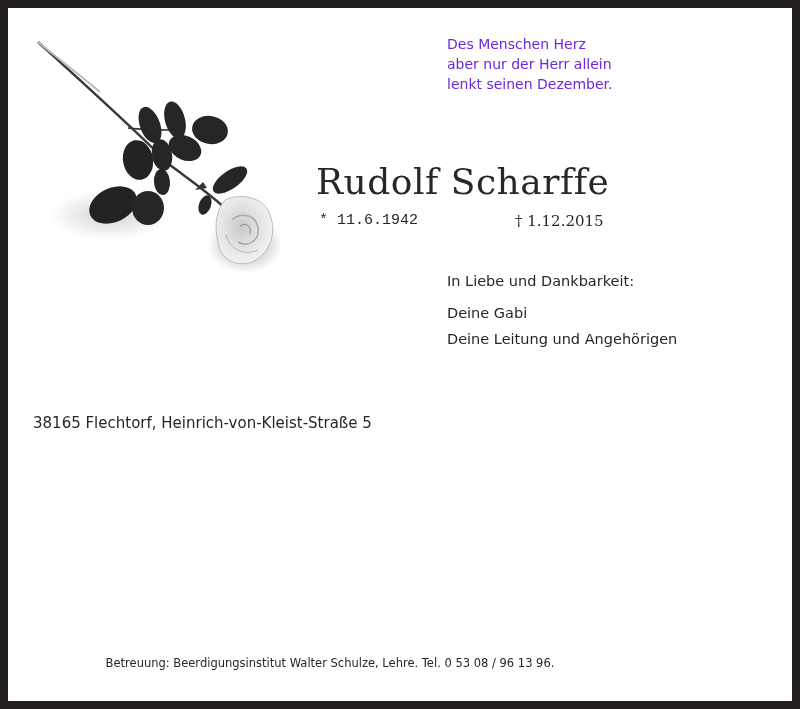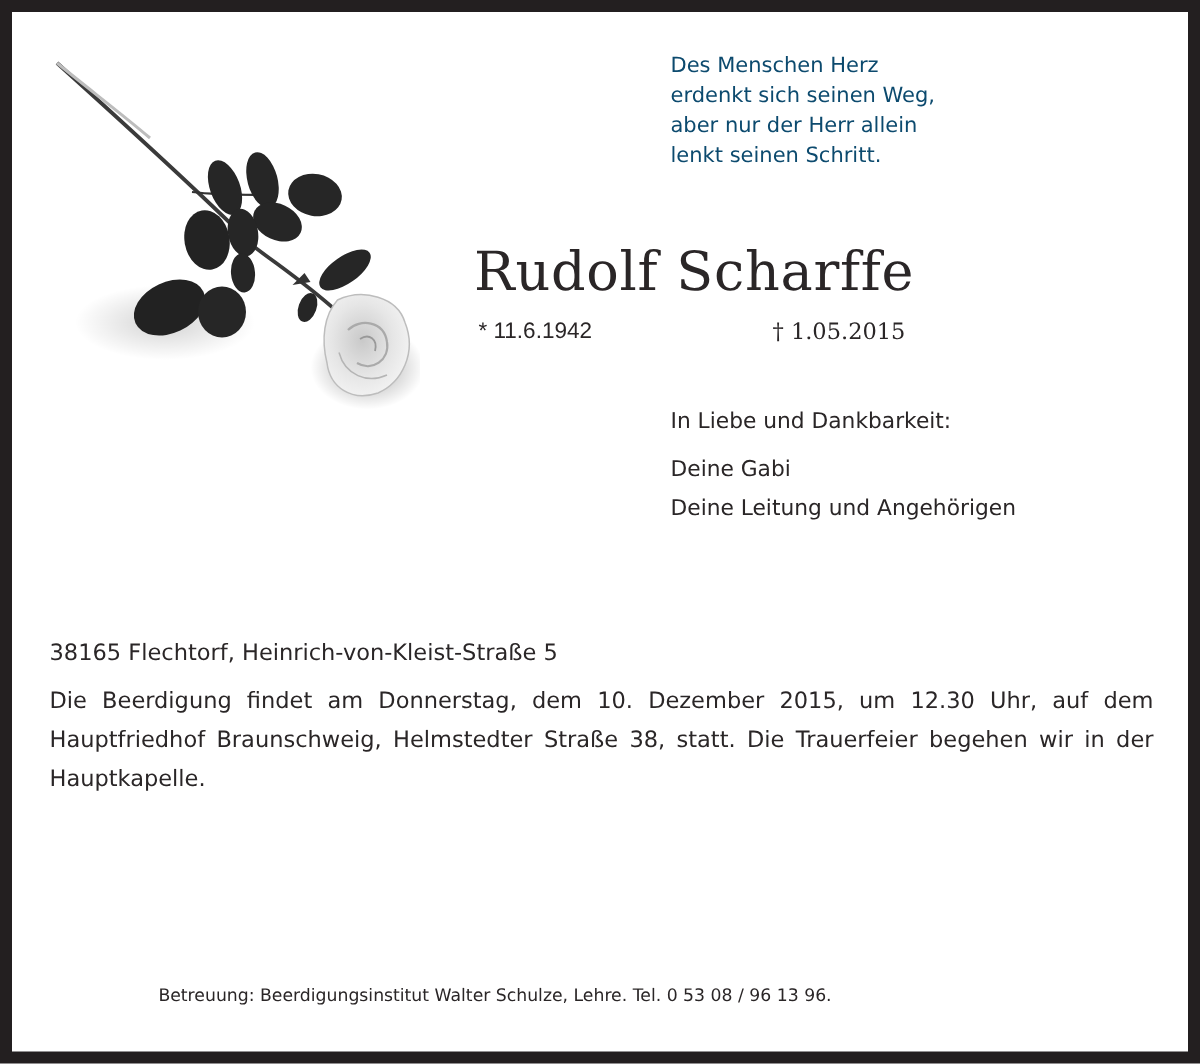--- a/index.html
+++ b/index.html
@@ -3,27 +3,27 @@
 <meta charset="utf-8">
 <style>
   html, body { margin: 0; padding: 0; }
   body { width: 800px; height: 709px; background: #231f20; position: relative; overflow: hidden; }
   .card {
     position: absolute; left: 8px; top: 8px; width: 784px; height: 693px;
     background: #ffffff; color: #231f20;
     font-family: "DejaVu Sans", sans-serif;
   }
   .abs { position: absolute; white-space: nowrap; }
-  .quote { left: 439px; top: 26px; font-size: 14px; line-height: 20px; color: #0c4a6e; }
+  .quote { left: 439px; top: 26px; font-size: 14px; line-height: 20px; color: #6d28d9; }
   .name { left: 308px; top: 152px; font-family: "DejaVu Serif", serif; font-size: 36px; line-height: 44px; color: #2a2627; letter-spacing: 0.5px; }
-  .born { left: 311px; top: 204px; font-family: Liberation Sans, sans-serif; font-size: 15px; color: #2a2627; }
+  .born { left: 311px; top: 204px; font-family: Liberation Mono, monospace; font-size: 15px; color: #2a2627; }
   .died { left: 507px; top: 204px; font-family: "DejaVu Serif", serif; font-size: 15px; color: #2a2627; }
   .thanks { left: 439px; top: 265px; font-size: 14.5px; color: #2a2627; }
   .mourners { left: 439px; top: 292px; font-size: 14.5px; line-height: 26px; font-weight: normal; color: #2a2627; }
-  .address { left: 25px; top: 406px; font-size: 15px; color: #2a2627; margin-top: 12px; }
+  .address { left: 25px; top: 406px; font-size: 15px; color: #2a2627; }
   .para { left: 25px; width: 736px; font-size: 15px; line-height: 26px; color: #2a2627; text-align: justify; text-align-last: left; white-space: normal; }
   .para1 { top: 446px; }
   .para2 { top: 537px; word-spacing: 3px; }
   .footer { left: 0; width: 644px; top: 648px; text-align: center; font-size: 11.5px; color: #2a2627; }
   .rose { left: 12px; top: 22px; width: 260px; height: 250px; }
 </style>
 </head>
 <body>
 
 <div class="card">
@@ -64,33 +64,31 @@
 
       <path d="M205 170 C222 162 245 168 250 185 C258 205 248 225 232 232 C214 238 200 228 198 212 C194 196 196 180 205 170 Z" fill="url(#petal)" stroke="#bdbdbd" stroke-width="1"></path>
       <path d="M212 190 C220 182 236 184 238 198 C240 210 228 218 218 212" fill="none" stroke="#aaa" stroke-width="1.5"></path>
       <path d="M220 196 C226 192 232 196 230 204" fill="none" stroke="#999" stroke-width="1.2"></path>
       <path d="M206 205 C210 220 225 226 238 220" fill="none" stroke="#b5b5b5" stroke-width="1"></path>
     </svg>
   </div>
 
   <div class="abs quote">
     <div>Des Menschen Herz</div>
-    <div>erdenkt sich seinen Weg,</div>
     <div>aber nur der Herr allein</div>
-    <div>lenkt seinen Schritt.</div>
+    <div>lenkt seinen Dezember.</div>
   </div>
 
   <div class="abs name">Rudolf Scharffe</div>
   <div class="abs born">* 11.6.1942</div>
-  <div class="abs died">† 1.05.2015</div>
+  <div class="abs died">† 1.12.2015</div>
 
   <div class="abs thanks">In Liebe und Dankbarkeit:</div>
   <div class="abs mourners">
     <div>Deine Gabi</div>
     <div>Deine Leitung und Angehörigen</div>
   </div>
 
   <div class="abs address">38165 Flechtorf, Heinrich-von-Kleist-Straße 5</div>
 
-  <div class="abs para para1">Die Beerdigung findet am Donnerstag, dem 10. Dezember 2015, um 12.30 Uhr, auf dem Hauptfriedhof Braunschweig, Helmstedter Straße 38, statt. Die Trauerfeier begehen wir in der Hauptkapelle.</div>
 
   <div class="abs footer">Betreuung: Beerdigungsinstitut Walter Schulze, Lehre. Tel. 0 53 08 / 96 13 96.</div>
 </div>
 
 </body></html>

